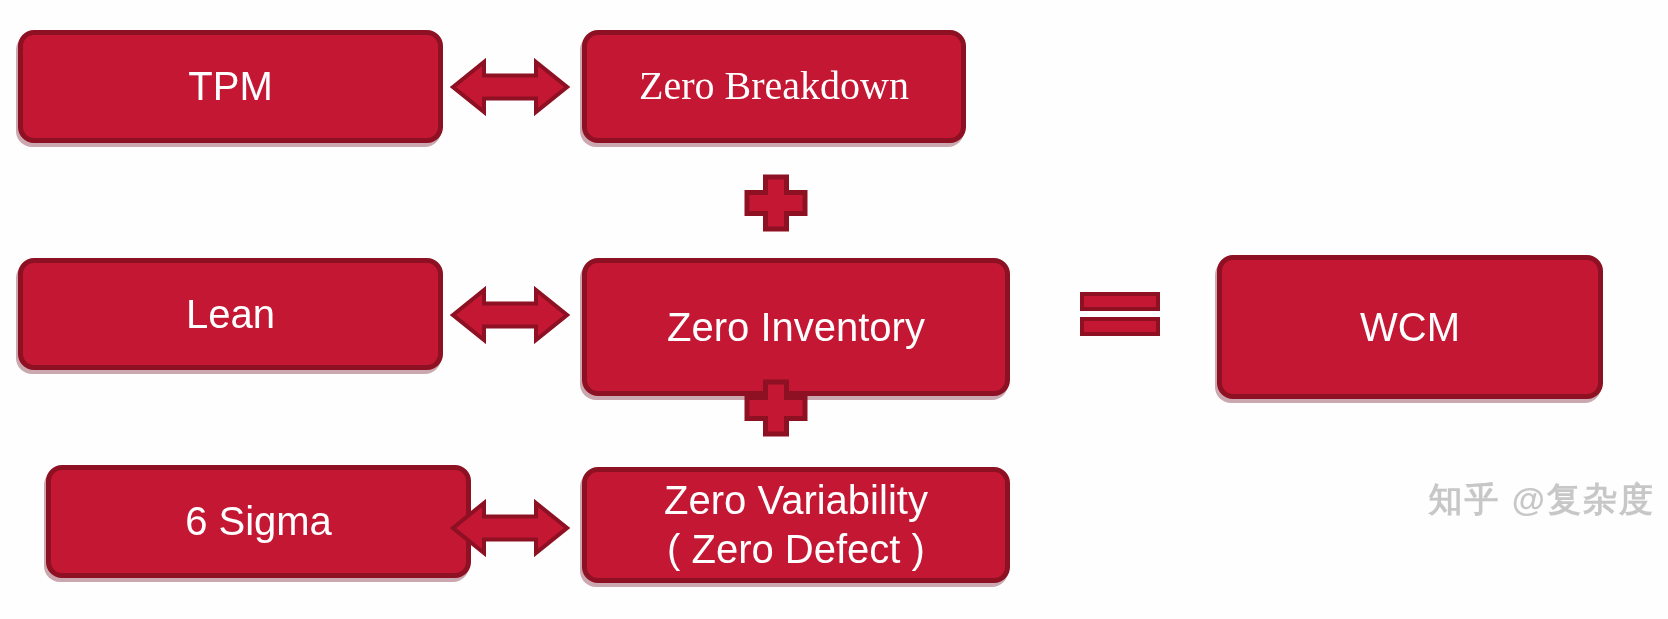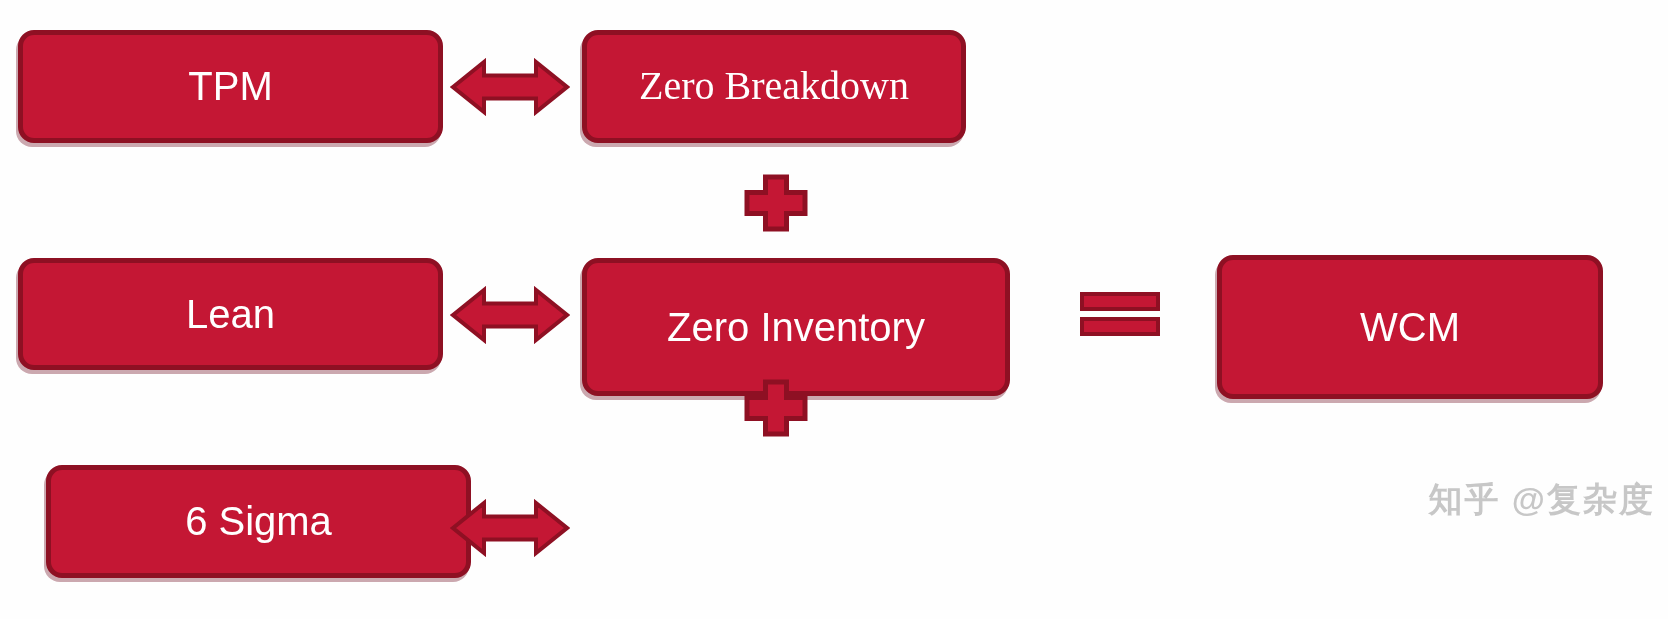--- a/index.html
+++ b/index.html
@@ -112,20 +112,24 @@
   </div>
 
   <div class="box box-l3">
     <span>6 Sigma</span>
   </div>
   <div class="connector arrow-3">
     <svg viewBox="0 0 120 58" preserveAspectRatio="none">
       <polygon class="shape-fill" stroke-width="4" points="3,29 34,4 34,17.5 86,17.5 86,4 117,29 86,54 86,40.5 34,40.5 34,54"></polygon>
     </svg>
   </div>
+  <div class="box box-m3">
+    <span>Zero Variability</span>
+    <span>( Zero Defect )</span>
+  </div>
 
   <div class="connector equals">
     <svg viewBox="0 0 80 44" preserveAspectRatio="none">
       <rect class="shape-fill" stroke-width="4" x="2" y="2" width="76" height="15"></rect>
       <rect class="shape-fill" stroke-width="4" x="2" y="27" width="76" height="15"></rect>
     </svg>
   </div>
 
   <div class="box box-r">
     <span>WCM</span>

